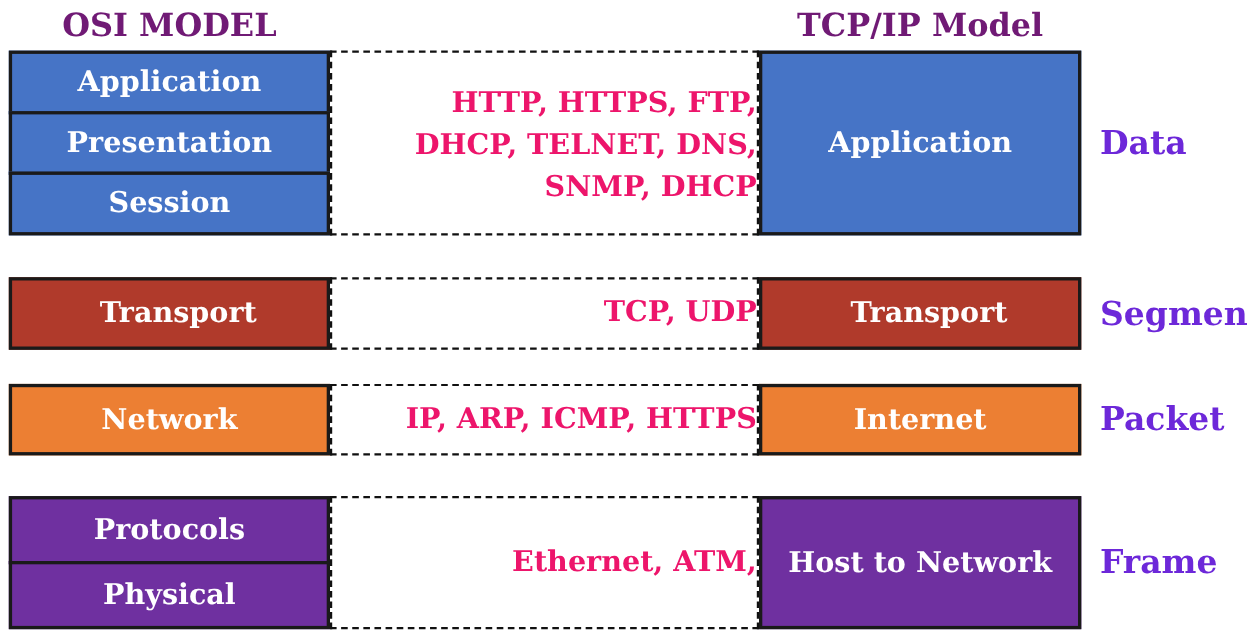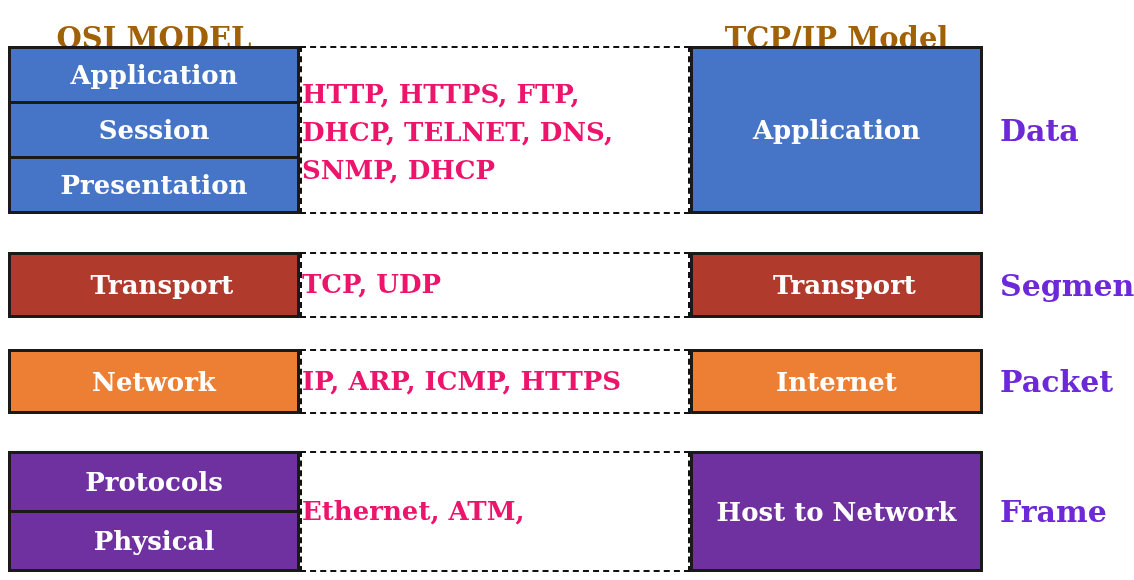--- a/index.html
+++ b/index.html
@@ -9,27 +9,27 @@
     height: 580px;
     background: #ffffff;
     font-family: "DejaVu Serif", "Liberation Serif", serif;
     font-weight: bold;
     overflow: hidden;
   }
   * { box-sizing: border-box; }
 
   .hdr {
     position: absolute;
-    top: 17px;
+    top: 2px;
     height: 42px;
     display: flex;
     align-items: center;
     justify-content: center;
     font-size: 29px;
-    color: #a16207;
+    color: #701a75;
     white-space: nowrap;
   }
   #hdr-osi   { left: 8px;   width: 292px; }
   #hdr-proto { left: 300px; width: 390px; }
   #hdr-tcpip { left: 690px; width: 293px; }
 
   .stack {
     position: absolute;
     left: 8px;
     width: 292px;
@@ -49,21 +49,21 @@
   .layer + .layer { margin-top: -3px; }
 
   .mid {
     position: absolute;
     left: 300px;
     width: 390px;
     background: #ffffff;
     border: 2px dashed #111111;
     display: flex;
     flex-direction: column;
-    align-items: flex-start;
+    align-items: flex-end;
     justify-content: center;
     color: #ED156B;
     font-size: 26px;
     line-height: 1.45;
     text-align: center;
     white-space: nowrap;
   }
   .tbox {
     position: absolute;
     left: 690px;
@@ -105,22 +105,22 @@
 </head>
 <body>
 
 <div class="canvas">
 
   <div class="hdr" id="hdr-osi">OSI MODEL</div>
   <div class="hdr" id="hdr-tcpip">TCP/IP Model</div>
 
   <div class="stack r1">
     <div class="layer c-blue">Application</div>
+    <div class="layer c-blue">Presentation</div>
     <div class="layer c-blue">Session</div>
-    <div class="layer c-blue">Presentation</div>
   </div>
   <div class="mid r1">
     <div>HTTP, HTTPS, FTP,</div>
     <div>DHCP, TELNET, DNS,</div>
     <div>SNMP, DHCP</div>
   </div>
   <div class="tbox c-blue r1">Application</div>
   <div class="pdu r1">Data</div>
 
   <div class="stack r2">

